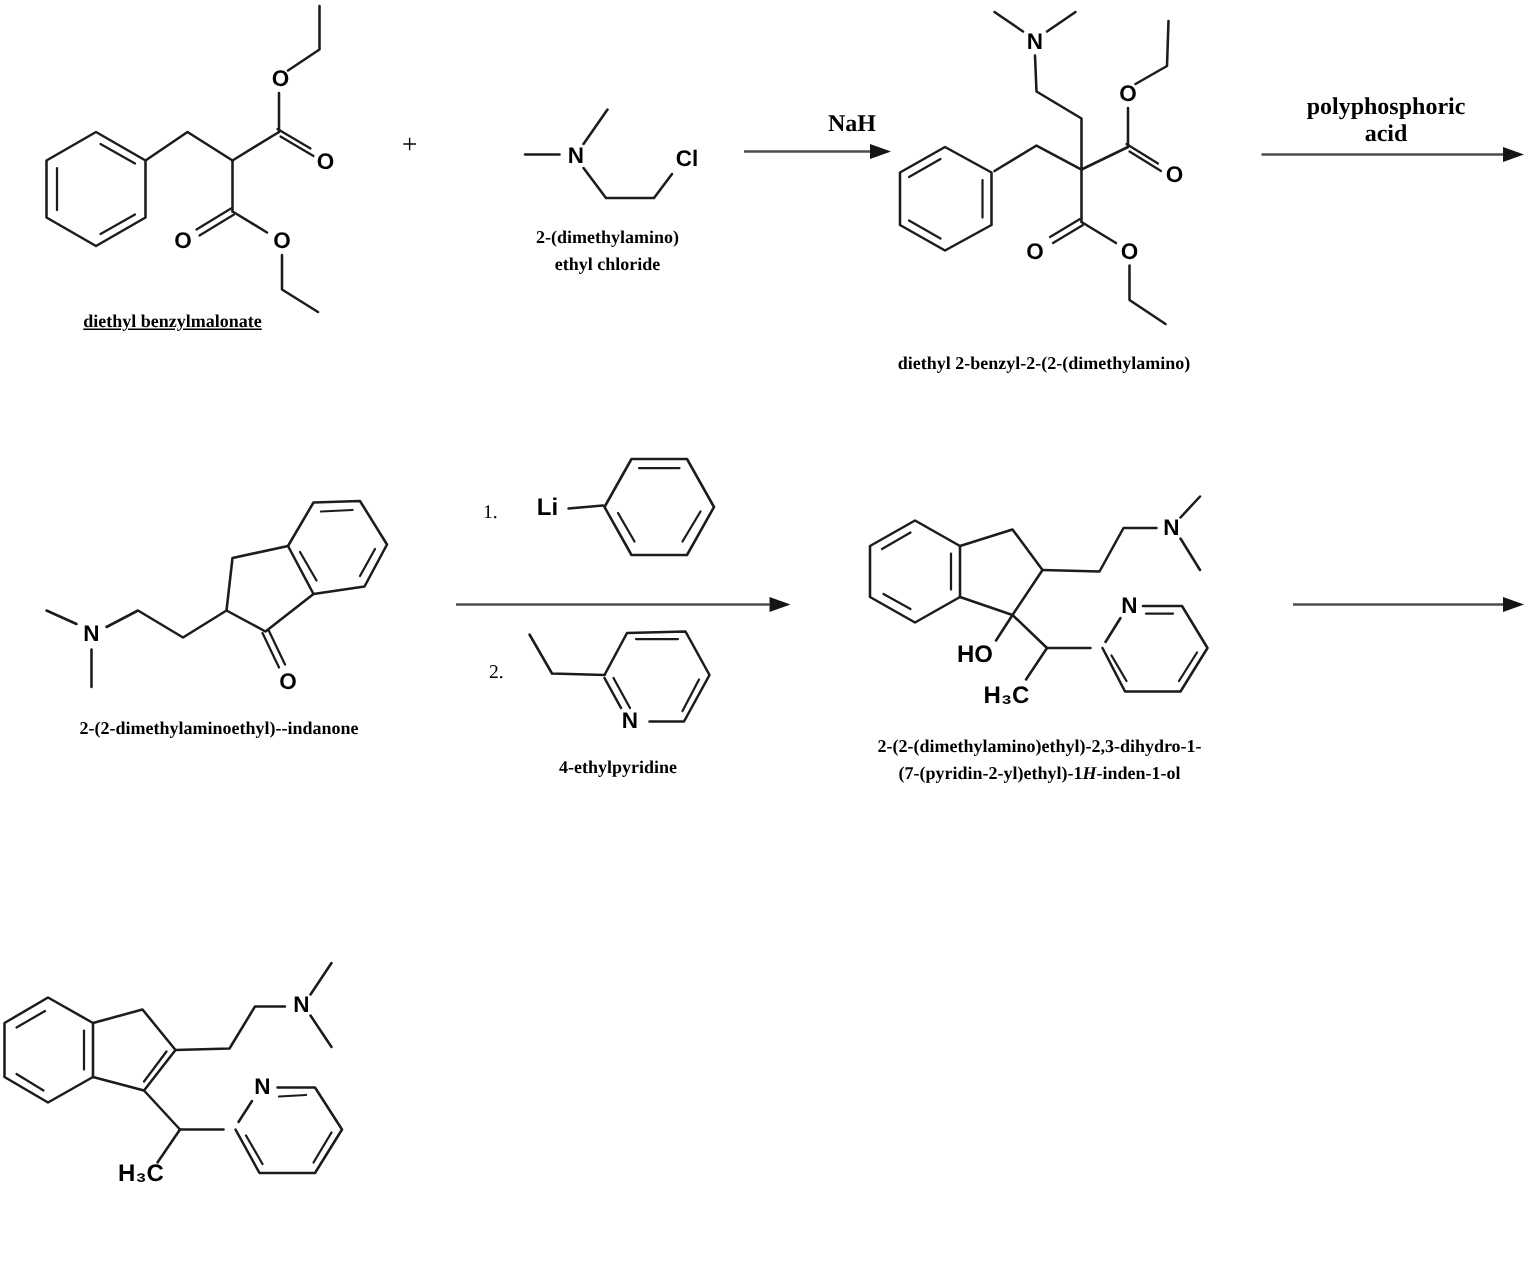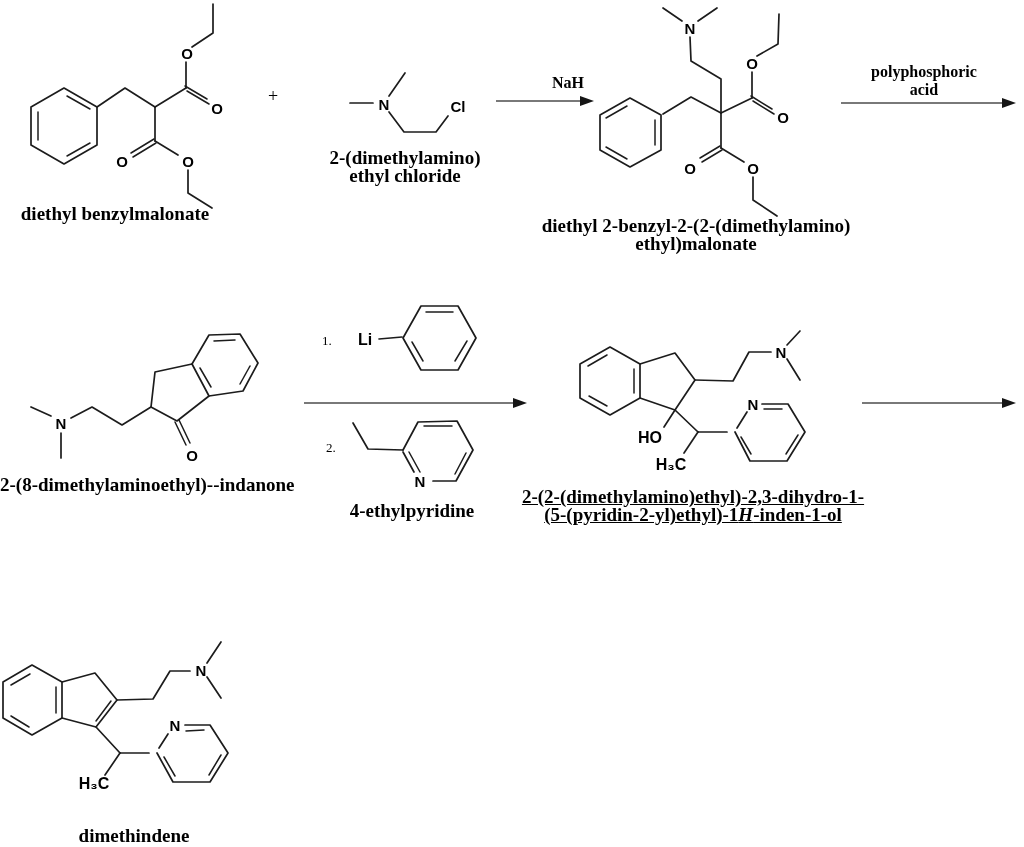--- a/index.html
+++ b/index.html
@@ -6,21 +6,21 @@
   .canvas{position:relative;width:1024px;height:847px;background:#ffffff;
           font-family:"Liberation Serif",serif;color:#000;overflow:hidden;}
   .canvas svg{position:absolute;left:0;top:0;}
   .bond{stroke:#1c1c1c;stroke-width:1.7;fill:none;stroke-linecap:round;stroke-linejoin:round;}
   .dbl{stroke:#1c1c1c;stroke-width:1.5;fill:none;stroke-linecap:round;}
   .arrowline{stroke:#4c4c4c;stroke-width:1.7;fill:none;}
   .head{fill:#151515;stroke:none;}
   text.atom{font-family:"Liberation Sans",sans-serif;font-weight:bold;font-size:15px;fill:#000;
             text-anchor:middle;dominant-baseline:central;}
   text.atom-big{font-size:16px;}
-  .lbl{position:absolute;text-align:center;font-weight:bold;font-size:19px;line-height:18px;
+  .lbl{position:absolute;text-align:center;font-weight:bold;font-size:12px;line-height:18px;
        color:#000;white-space:nowrap;}
   .reagent{font-size:16px;}
   .step{position:absolute;font-size:13px;font-weight:normal;color:#000;}
   .plus{position:absolute;font-size:18px;font-weight:normal;color:#000;}
   .it{font-style:italic;}
 </style>
 </head>
 <body>
 
 <div class="canvas">
@@ -180,48 +180,46 @@
     <path class="dbl" d="M221,755 L209,775"></path>
     <path class="dbl" d="M175,776 L164,757"></path>
     <text class="atom" x="201" y="670">N</text>
     <text class="atom" x="175" y="725">N</text>
     <text class="atom atom-big" x="94" y="783">H₃C</text>
   </g>
 </svg>
 
 <div class="plus" style="left:268px;top:86px;">+</div>
 
-<div class="lbl" style="left:10px;top:205px;width:210px;">diethyl benzylmalonate</div>
+<div class="lbl" style="left:10px;top:205px;width:210px;text-decoration:underline;">diethyl benzylmalonate</div>
 
 <div class="lbl" style="left:305px;top:149px;width:200px;">
   <div>2-(dimethylamino)</div>
   <div>ethyl chloride</div>
 </div>
 
 <div class="lbl reagent" style="left:480px;top:74px;width:104px;text-align:right;">NaH</div>
 
-<div class="lbl" style="left:518px;top:217px;width:356px;">
+<div class="lbl" style="left:518px;top:233px;width:356px;">
   <div>diethyl 2-benzyl-2-(2-(dimethylamino)</div>
-  <div>ethyl)malonate</div>
 </div>
 
 <div class="lbl reagent" style="left:822px;top:63px;width:204px;">
   <div>polyphosphoric</div>
   <div>acid</div>
 </div>
 
-<div class="lbl" style="left:0px;top:476px;width:292px;">2-(8-dimethylaminoethyl)--indanone</div>
+<div class="lbl" style="left:0px;top:476px;width:292px;">2-(2-dimethylaminoethyl)--indanone</div>
 
 <div class="step" style="left:322px;top:333px;">1.</div>
 
 
 <div class="step" style="left:326px;top:440px;">2.</div>
 
 <div class="lbl" style="left:312px;top:502px;width:200px;">4-ethylpyridine</div>
 
-<div class="lbl" style="left:512px;top:488px;width:362px;text-decoration:underline;">
+<div class="lbl" style="left:512px;top:488px;width:362px;">
   <div>2-(2-(dimethylamino)ethyl)-2,3-dihydro-1-</div>
-  <div><span>(5-(pyridin-2-yl)ethyl)-1</span><span class="it">H</span><span>-inden-1-ol</span></div>
-</div>
-
-<div class="lbl" style="left:34px;top:827px;width:200px;">dimethindene</div>
+  <div><span>(7-(pyridin-2-yl)ethyl)-1</span><span class="it">H</span><span>-inden-1-ol</span></div>
+</div>
+
 
 </div>
 
 </body></html>

